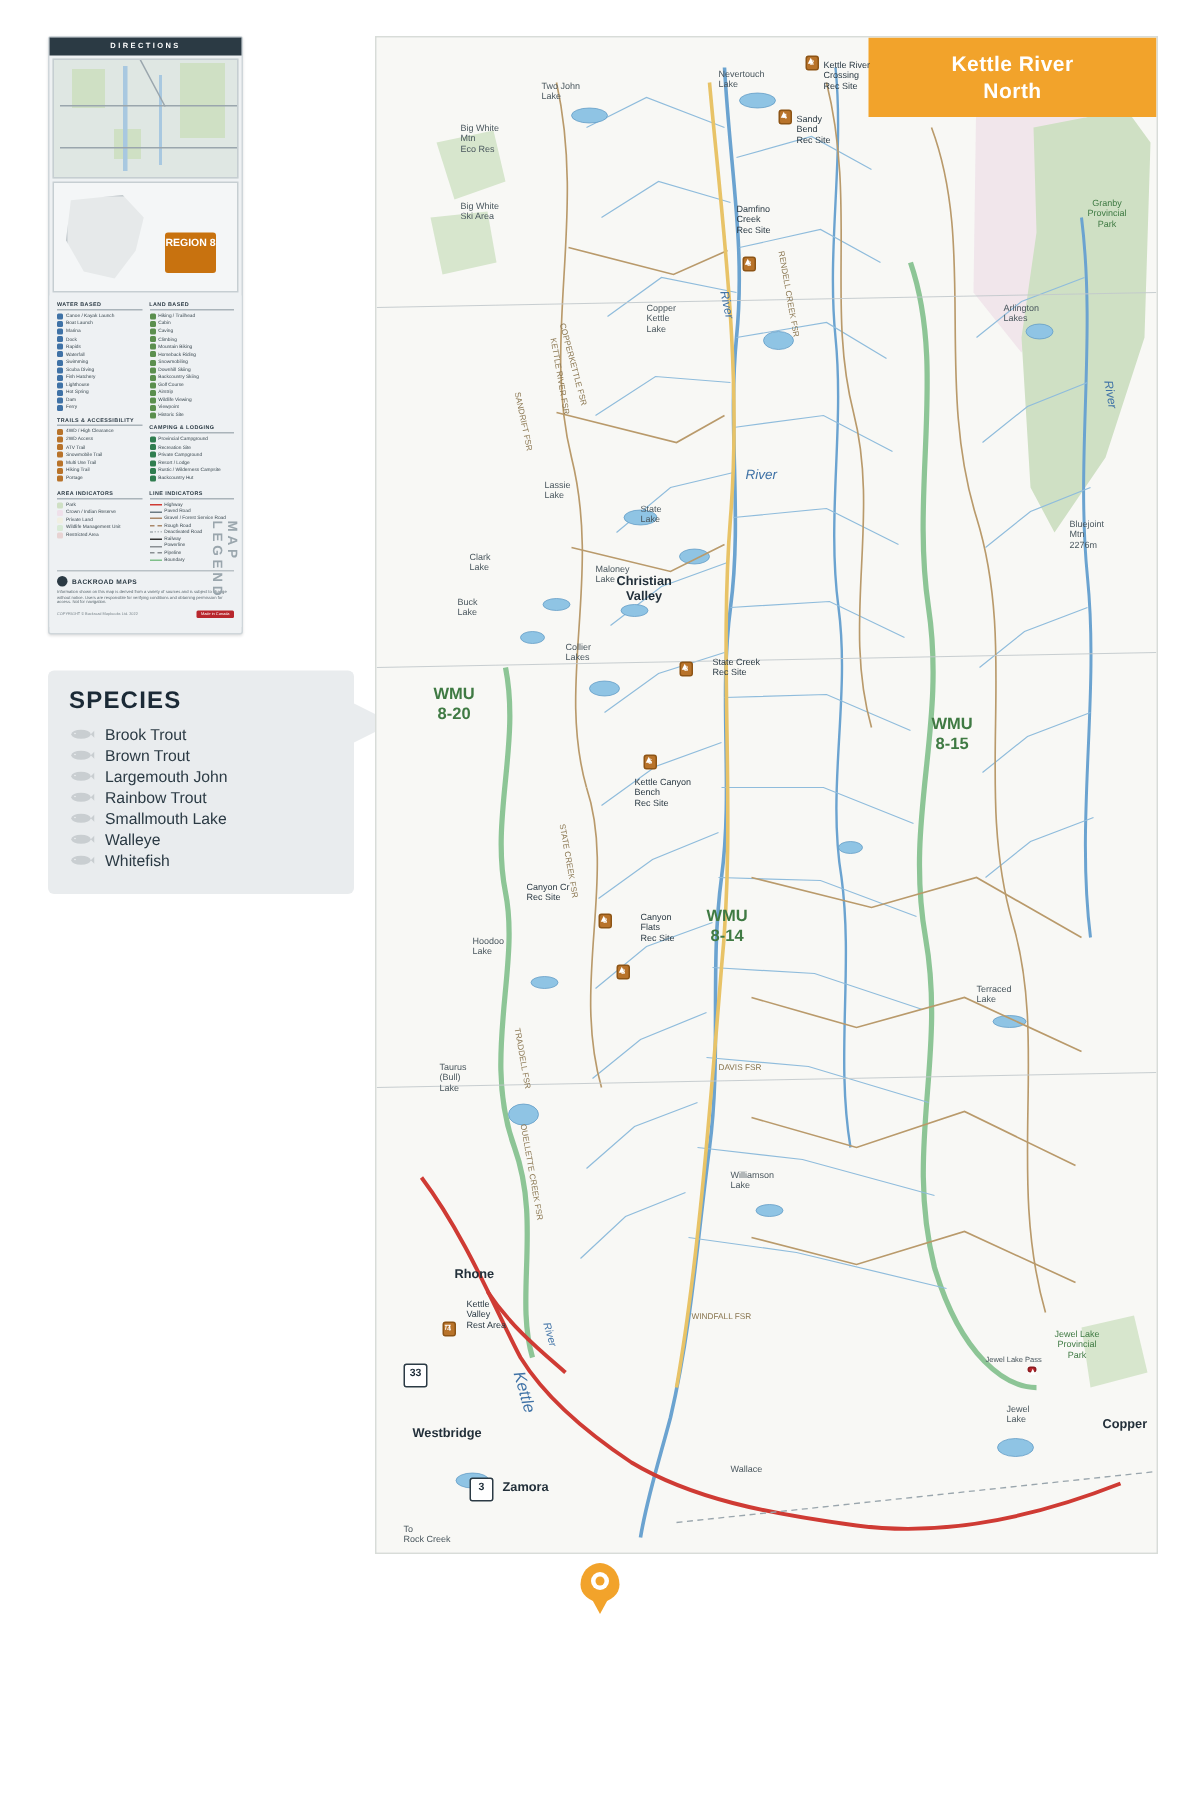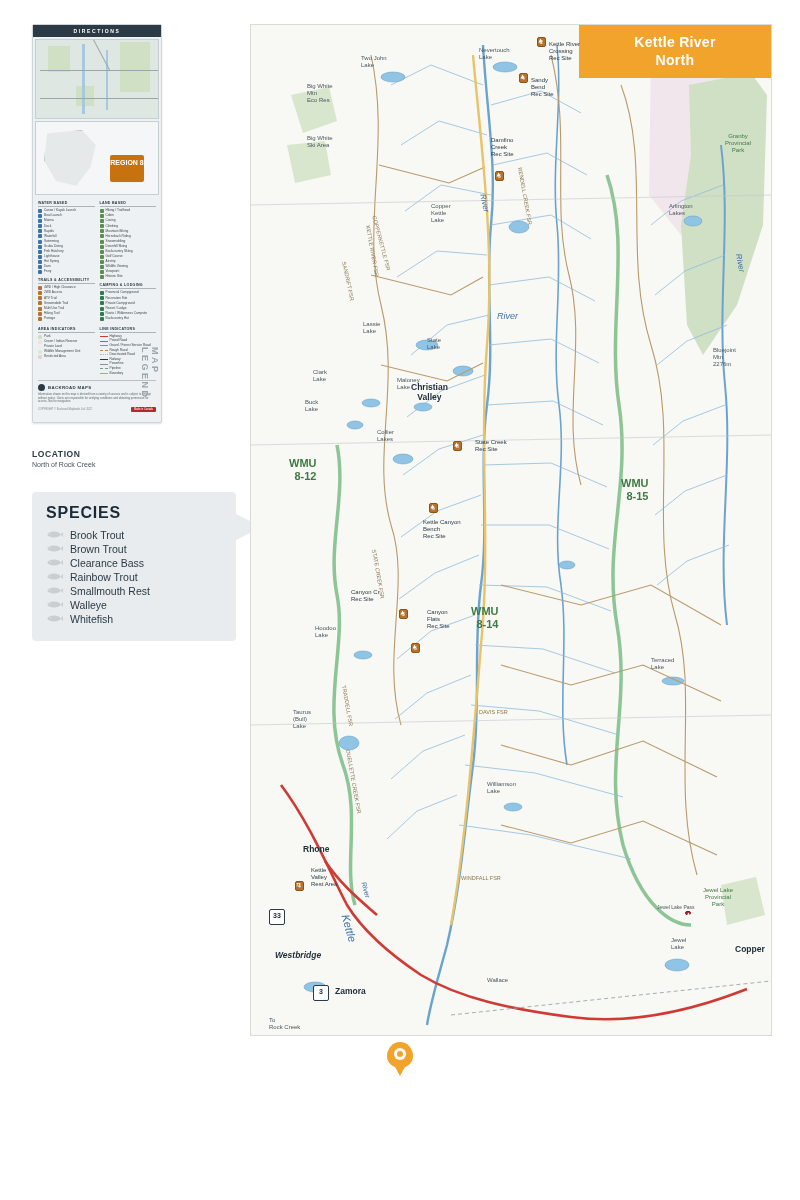--- a/index.html
+++ b/index.html
@@ -95,21 +95,21 @@
     position:absolute;left:250px;top:24px;width:520px;height:1010px;
     background:#f7f8f6;border:1px solid #d8dcd8;overflow:hidden;
   }
   .map svg{position:absolute;inset:0;}
   .map-title{
     position:absolute;right:0;top:0;width:184px;background:#f2a32b;color:#fff;
     font-size:14px;font-weight:bold;text-align:center;padding:9px 4px;line-height:1.25;
     letter-spacing:.3px;
   }
   .lbl{position:absolute;font-size:6px;color:#4a575e;line-height:1.15;}
-  .lbl.wmu{font-size:11px;color:#3f7a43;font-weight:bold;text-align:right;}
+  .lbl.wmu{font-size:11px;color:#3f7a43;font-weight:bold;text-align:center;}
   .lbl.town{font-size:8.5px;font-weight:bold;color:#23303a;}
   .lbl.water{color:#3f72a6;font-style:italic;}
   .lbl.park{color:#3f7a43;text-align:center;}
   .lbl.rec{color:#2b3a44;}
   .lbl.rot{transform-origin:left top;}
   .poi{
     position:absolute;background:#b8732a;color:#fff;border-radius:2px;
     font-size:5px;padding:1px 2px;display:flex;align-items:center;gap:1px;
     border:.5px solid #8d5415;
   }
@@ -422,24 +422,20 @@
           </div>
           <div class="foot-txt">Information shown on this map is derived from a variety of sources and is subject to change without notice. Users are responsible for verifying conditions and obtaining permission for access. Not for navigation.</div>
           <div class="foot-bar">
             <span class="c">COPYRIGHT © Backroad Mapbooks Ltd. 2022</span>
             <span class="made">Made in Canada</span>
           </div>
         </div>
       </div>
     </div>
 
-    <div class="info-block">
-      <div class="info-label">LOCATION</div>
-      <div class="info-sub">North of Rock Creek</div>
-    </div>
 
 
     <div class="species-card">
       <div class="species-title">SPECIES</div>
 
       <div class="species-row">
         <svg class="fish-ico" viewBox="0 0 34 18">
             <ellipse cx="16" cy="9" rx="13" ry="6" fill="#c9ced1"></ellipse>
             <path d="M29 9 L34 4 L34 14 Z" fill="#c9ced1"></path>
             <circle cx="8" cy="8" r="1.1" fill="#eef1f3"></circle>
@@ -453,37 +449,37 @@
             <circle cx="8" cy="8" r="1.1" fill="#eef1f3"></circle>
           </svg>
         <span class="species-name">Brown Trout</span>
       </div>
       <div class="species-row">
         <svg class="fish-ico" viewBox="0 0 34 18">
             <ellipse cx="16" cy="9" rx="13" ry="6" fill="#c9ced1"></ellipse>
             <path d="M29 9 L34 4 L34 14 Z" fill="#c9ced1"></path>
             <circle cx="8" cy="8" r="1.1" fill="#eef1f3"></circle>
           </svg>
-        <span class="species-name">Clearance Bass</span>
+        <span class="species-name">Largemouth John</span>
       </div>
       <div class="species-row">
         <svg class="fish-ico" viewBox="0 0 34 18">
             <ellipse cx="16" cy="9" rx="13" ry="6" fill="#c9ced1"></ellipse>
             <path d="M29 9 L34 4 L34 14 Z" fill="#c9ced1"></path>
             <circle cx="8" cy="8" r="1.1" fill="#eef1f3"></circle>
           </svg>
         <span class="species-name">Rainbow Trout</span>
       </div>
       <div class="species-row">
         <svg class="fish-ico" viewBox="0 0 34 18">
             <ellipse cx="16" cy="9" rx="13" ry="6" fill="#c9ced1"></ellipse>
             <path d="M29 9 L34 4 L34 14 Z" fill="#c9ced1"></path>
             <circle cx="8" cy="8" r="1.1" fill="#eef1f3"></circle>
           </svg>
-        <span class="species-name">Smallmouth Rest</span>
+        <span class="species-name">Smallmouth Lake</span>
       </div>
       <div class="species-row">
         <svg class="fish-ico" viewBox="0 0 34 18">
             <ellipse cx="16" cy="9" rx="13" ry="6" fill="#c9ced1"></ellipse>
             <path d="M29 9 L34 4 L34 14 Z" fill="#c9ced1"></path>
             <circle cx="8" cy="8" r="1.1" fill="#eef1f3"></circle>
           </svg>
         <span class="species-name">Walleye</span>
       </div>
       <div class="species-row">
@@ -604,21 +600,21 @@
       </g>
     </svg>
 
     <div class="map-title">
       <span>Kettle River</span><br>
       <span>North</span>
     </div>
 
     <div class="lbl wmu" style="left:38px;top:432px;">
       <span>WMU</span><br>
-      <span>8-12</span>
+      <span>8-20</span>
     </div>
     <div class="lbl wmu" style="left:370px;top:452px;">
       <span>WMU</span><br>
       <span>8-15</span>
     </div>
     <div class="lbl wmu" style="left:220px;top:580px;">
       <span>WMU</span><br>
       <span>8-14</span>
     </div>
 
@@ -631,21 +627,21 @@
       <span>Jewel Lake</span><br>
       <span>Provincial</span><br>
       <span>Park</span>
     </div>
 
     <div class="lbl town" style="left:160px;top:358px;text-align:center;">
       <span>Christian</span><br>
       <span>Valley</span>
     </div>
     <div class="lbl town" style="left:52px;top:820px;">Rhone</div>
-    <div class="lbl town" style="left:24px;top:926px;font-style:italic;">Westbridge</div>
+    <div class="lbl town" style="left:24px;top:926px;">Westbridge</div>
     <div class="lbl town" style="left:84px;top:962px;">Zamora</div>
     <div class="lbl town" style="left:484px;top:920px;">Copper</div>
 
     <div class="lbl water" style="left:246px;top:286px;font-size:9px;">River</div>
     <div class="lbl water rot" style="left:236px;top:168px;font-size:8px;transform:rotate(78deg);">River</div>
     <div class="lbl water rot" style="left:492px;top:228px;font-size:8px;transform:rotate(80deg);">River</div>
     <div class="lbl water rot" style="left:100px;top:888px;font-size:11px;transform:rotate(74deg);">Kettle</div>
     <div class="lbl water rot" style="left:116px;top:856px;font-size:7px;transform:rotate(74deg);">River</div>
 
     <div class="lbl" style="left:110px;top:30px;">

